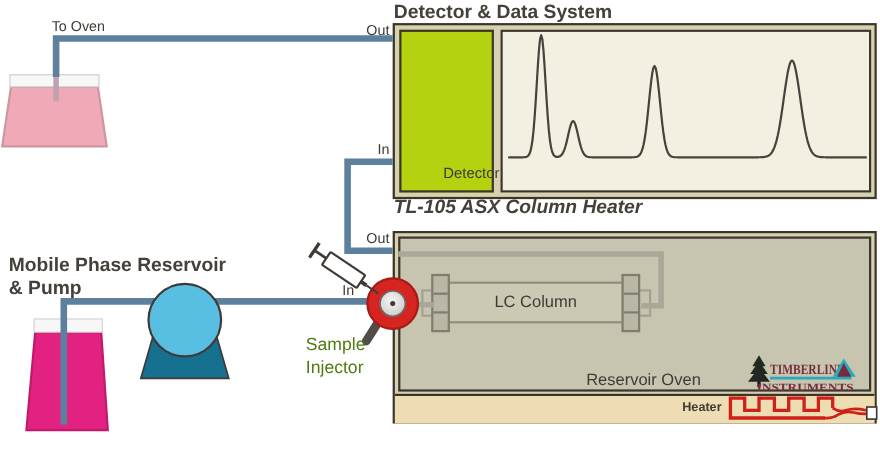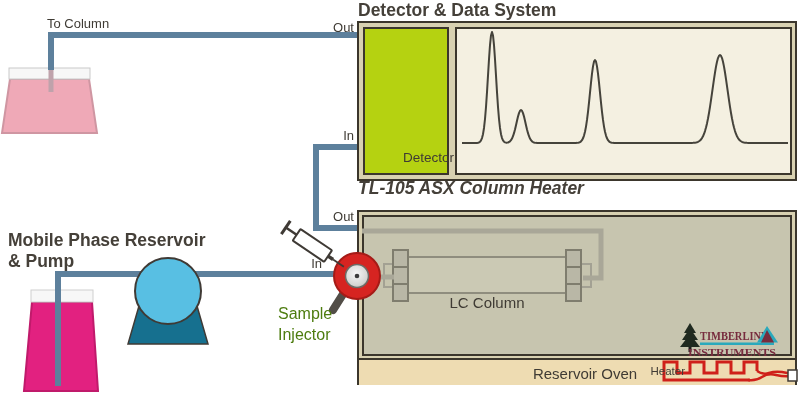--- a/index.html
+++ b/index.html
@@ -5,21 +5,21 @@
   html,body{margin:0;padding:0;background:#ffffff;}
   #canvas{
     position:relative;width:800px;height:410px;background:#ffffff;overflow:hidden;
     font-family:"Liberation Sans",sans-serif;color:#454039;
   }
   .abs{position:absolute;}
   .title{font-size:17.5px;font-weight:700;color:#454039;line-height:21px;white-space:pre-line;}
   .lbl{font-size:13px;color:#3f3b34;line-height:15px;}
   .lbl-md{font-size:15px;color:#3f3b34;line-height:17px;}
   .right{text-align:right;}
-  .center{text-align:center;margin-top:28px;}
+  .center{text-align:center;}
   .box{box-sizing:border-box;border:2px solid #3b362c;background:#d8d1b1;}
   .panel{box-sizing:border-box;border:2px solid #3b362c;position:absolute;}
   .col-part{box-sizing:border-box;position:absolute;}
   .fit-div{box-sizing:border-box;position:absolute;left:0;width:100%;border-top:2px solid #7f7d6e;}
   svg{position:absolute;left:0;top:0;pointer-events:none;}
   #note{font-size:9.5px;font-weight:700;font-style:italic;color:#4a453f;line-height:11px;white-space:pre-line;}
   #sample-injector-label{font-size:16px;line-height:21px;white-space:pre-line;color:#4d7c0f;}
   #heater-label{font-size:11.5px;color:#3f3b34;}
   #detector-label{font-size:13.5px;color:#3f3b34;margin-left:36px;}
 </style>
@@ -121,26 +121,26 @@
     </g>
 
     <path id="chromatogram-path" fill="none" stroke="#45433b" stroke-width="2" stroke-linejoin="round" d="M 462,143 L 462,143.00 L 463,143.00 L 464,143.00 L 465,143.00 L 466,143.00 L 467,143.00 L 468,143.00 L 469,143.00 L 470,143.00 L 471,143.00 L 472,143.00 L 473,143.00 L 474,143.00 L 475,142.99 L 476,142.96 L 477,142.90 L 478,142.76 L 479,142.44 L 480,141.77 L 481,140.47 L 482,138.12 L 483,134.17 L 484,127.98 L 485,118.99 L 486,106.96 L 487,92.18 L 488,75.68 L 489,59.21 L 490,45.04 L 491,35.42 L 492,32.00 L 493,35.42 L 494,45.04 L 495,59.21 L 496,75.68 L 497,92.18 L 498,106.96 L 499,118.99 L 500,127.98 L 501,134.17 L 502,138.12 L 503,140.46 L 504,141.74 L 505,142.38 L 506,142.63 L 507,142.64 L 508,142.45 L 509,142.04 L 510,141.33 L 511,140.20 L 512,138.53 L 513,136.20 L 514,133.16 L 515,129.43 L 516,125.20 L 517,120.77 L 518,116.58 L 519,113.10 L 520,110.80 L 521,110.00 L 522,110.80 L 523,113.10 L 524,116.58 L 525,120.77 L 526,125.20 L 527,129.43 L 528,133.16 L 529,136.20 L 530,138.53 L 531,140.21 L 532,141.34 L 533,142.06 L 534,142.49 L 535,142.74 L 536,142.87 L 537,142.94 L 538,142.97 L 539,142.99 L 540,143.00 L 541,143.00 L 542,143.00 L 543,143.00 L 544,143.00 L 545,143.00 L 546,143.00 L 547,143.00 L 548,143.00 L 549,143.00 L 550,143.00 L 551,143.00 L 552,143.00 L 553,143.00 L 554,143.00 L 555,143.00 L 556,143.00 L 557,143.00 L 558,143.00 L 559,143.00 L 560,143.00 L 561,143.00 L 562,143.00 L 563,143.00 L 564,143.00 L 565,143.00 L 566,143.00 L 567,143.00 L 568,143.00 L 569,143.00 L 570,143.00 L 571,143.00 L 572,143.00 L 573,142.99 L 574,142.99 L 575,142.97 L 576,142.94 L 577,142.87 L 578,142.74 L 579,142.50 L 580,142.08 L 581,141.35 L 582,140.17 L 583,138.34 L 584,135.62 L 585,131.77 L 586,126.57 L 587,119.92 L 588,111.85 L 589,102.60 L 590,92.66 L 591,82.73 L 592,73.67 L 593,66.38 L 594,61.64 L 595,60.00 L 596,61.64 L 597,66.38 L 598,73.67 L 599,82.73 L 600,92.66 L 601,102.60 L 602,111.85 L 603,119.92 L 604,126.57 L 605,131.77 L 606,135.62 L 607,138.34 L 608,140.17 L 609,141.35 L 610,142.08 L 611,142.50 L 612,142.74 L 613,142.87 L 614,142.94 L 615,142.97 L 616,142.99 L 617,142.99 L 618,143.00 L 619,143.00 L 620,143.00 L 621,143.00 L 622,143.00 L 623,143.00 L 624,143.00 L 625,143.00 L 626,143.00 L 627,143.00 L 628,143.00 L 629,143.00 L 630,143.00 L 631,143.00 L 632,143.00 L 633,143.00 L 634,143.00 L 635,143.00 L 636,143.00 L 637,143.00 L 638,143.00 L 639,143.00 L 640,143.00 L 641,143.00 L 642,143.00 L 643,143.00 L 644,143.00 L 645,143.00 L 646,143.00 L 647,143.00 L 648,143.00 L 649,143.00 L 650,143.00 L 651,143.00 L 652,143.00 L 653,143.00 L 654,143.00 L 655,143.00 L 656,143.00 L 657,143.00 L 658,143.00 L 659,143.00 L 660,143.00 L 661,143.00 L 662,143.00 L 663,143.00 L 664,143.00 L 665,143.00 L 666,143.00 L 667,143.00 L 668,143.00 L 669,143.00 L 670,143.00 L 671,143.00 L 672,143.00 L 673,143.00 L 674,143.00 L 675,143.00 L 676,143.00 L 677,143.00 L 678,143.00 L 679,143.00 L 680,143.00 L 681,143.00 L 682,143.00 L 683,143.00 L 684,143.00 L 685,143.00 L 686,143.00 L 687,142.99 L 688,142.99 L 689,142.98 L 690,142.97 L 691,142.95 L 692,142.92 L 693,142.87 L 694,142.78 L 695,142.66 L 696,142.47 L 697,142.20 L 698,141.81 L 699,141.25 L 700,140.49 L 701,139.44 L 702,138.06 L 703,136.26 L 704,133.96 L 705,131.09 L 706,127.59 L 707,123.41 L 708,118.53 L 709,112.98 L 710,106.82 L 711,100.17 L 712,93.18 L 713,86.07 L 714,79.10 L 715,72.54 L 716,66.67 L 717,61.77 L 718,58.07 L 719,55.78 L 720,55.00 L 721,55.78 L 722,58.07 L 723,61.77 L 724,66.67 L 725,72.54 L 726,79.10 L 727,86.07 L 728,93.18 L 729,100.17 L 730,106.82 L 731,112.98 L 732,118.53 L 733,123.41 L 734,127.59 L 735,131.09 L 736,133.96 L 737,136.26 L 738,138.06 L 739,139.44 L 740,140.49 L 741,141.25 L 742,141.81 L 743,142.20 L 744,142.47 L 745,142.66 L 746,142.78 L 747,142.87 L 748,142.92 L 749,142.95 L 750,142.97 L 751,142.98 L 752,142.99 L 753,142.99 L 754,143.00 L 755,143.00 L 756,143.00 L 757,143.00 L 758,143.00 L 759,143.00 L 760,143.00 L 761,143.00 L 762,143.00 L 763,143.00 L 764,143.00 L 765,143.00 L 766,143.00 L 767,143.00 L 768,143.00 L 769,143.00 L 770,143.00 L 771,143.00 L 772,143.00 L 773,143.00 L 774,143.00 L 775,143.00 L 776,143.00 L 777,143.00 L 778,143.00 L 779,143.00 L 780,143.00 L 781,143.00 L 782,143.00 L 783,143.00 L 784,143.00 L 785,143.00 L 786,143.00 L 787,143.00 L 788,143.00"></path>
   </svg>
 
   <div class="abs title" style="left:358px;top:0px;">Detector &amp; Data System</div>
   <div class="abs title" style="left:358px;top:178px;font-style:italic;">TL-105 ASX Column Heater</div>
   <div class="abs title" style="left:8px;top:230px;">Mobile Phase Reservoir
 &amp; Pump</div>
 
-  <div class="abs lbl" style="left:47px;top:16px;">To Column</div>
+  <div class="abs lbl" style="left:47px;top:16px;">To Oven</div>
   <div class="abs lbl right" style="left:318px;top:20px;width:36px;">Out</div>
   <div class="abs lbl right" style="left:318px;top:128px;width:36px;">In</div>
   <div class="abs lbl right" style="left:318px;top:209px;width:36px;">Out</div>
   <div class="abs lbl right" style="left:288px;top:256px;width:34px;">In</div>
 
   <div class="abs" id="detector-label" style="left:367px;top:150px;">Detector</div>
   <div class="abs lbl-md center" style="left:408px;top:266px;width:158px;">LC Column</div>
   <div class="abs lbl-md center" style="left:500px;top:337px;width:170px;">Reservoir Oven</div>
   <div class="abs" id="sample-injector-label" style="left:278px;top:303px;">Sample
 Injector</div>
-  <div class="abs right" id="heater-label" style="left:627px;top:365px;width:58px;">Heater</div>
+  <div class="abs right" id="heater-label" style="left:598px;top:365px;width:58px;font-weight:bold;">Heater</div>
 
 </div>
 
 </body></html>

